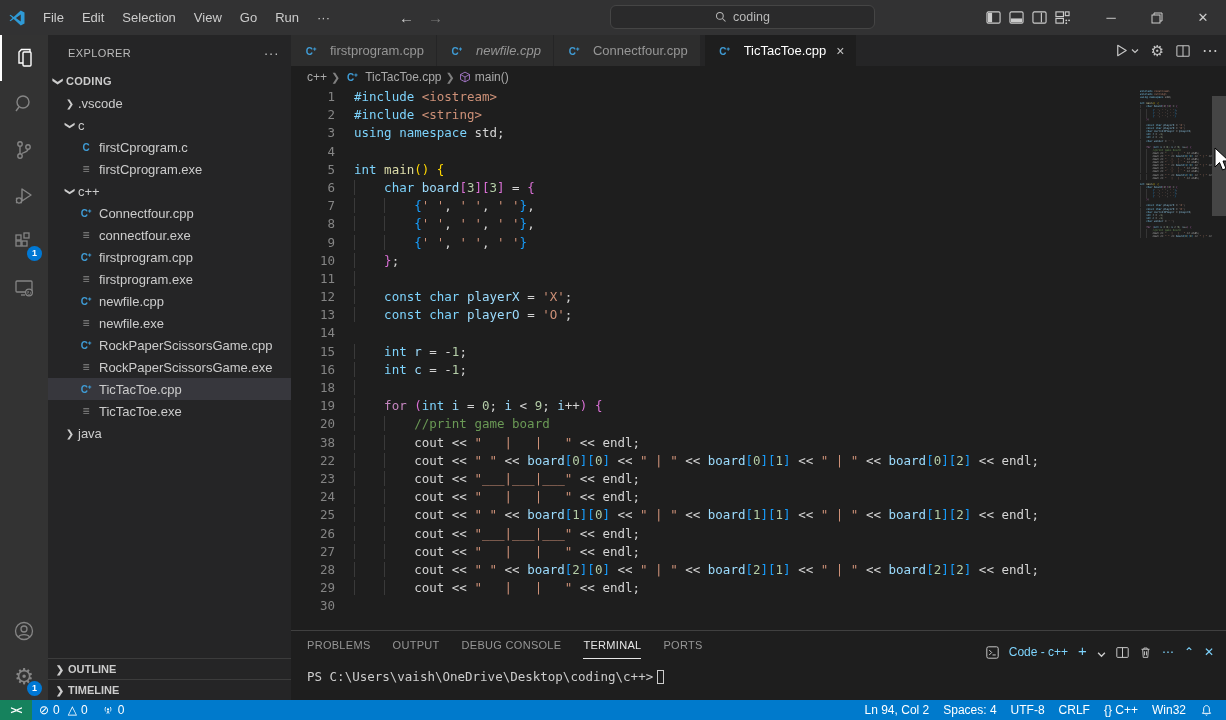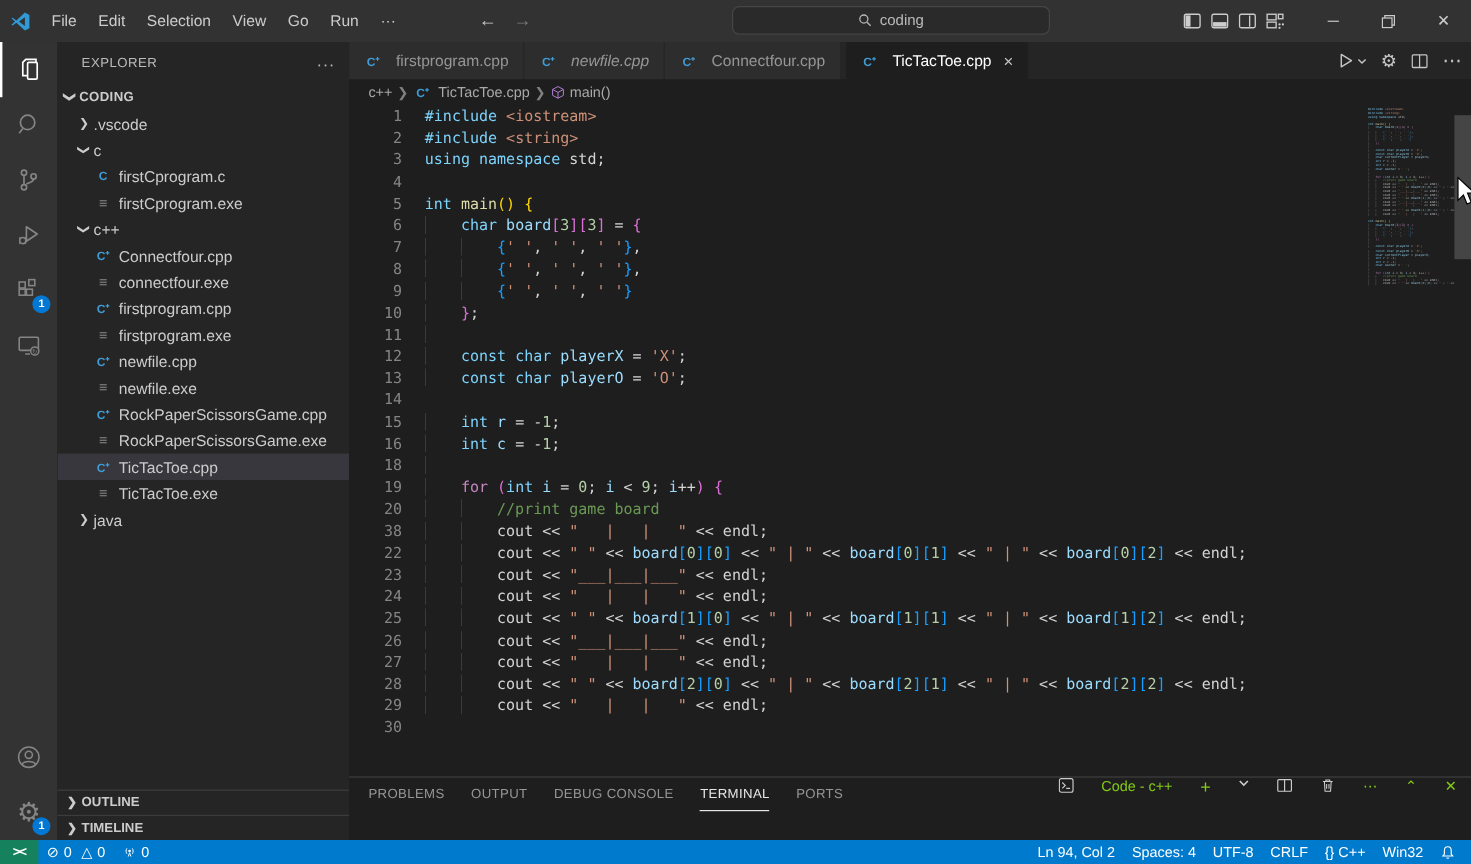--- a/index.html
+++ b/index.html
@@ -65,25 +65,25 @@
   .kw{color:#7dd3fc} .ctl{color:#c586c0} .str{color:#ce9178} .num{color:#b5cea8} .cmt{color:#6a9955}
   .fn{color:#dcdcaa} .var{color:#9cdcfe} .pln{color:#d4d4d4}
   .b1{color:#ffd700} .b2{color:#da70d6} .b3{color:#179fff}
   .g{ box-shadow: inset 1px 0 0 #3a3a3a; }
 
   .minimap { position:absolute; top:2px; right:14px; width:72px; overflow:hidden; }
   .mm-line { height:3.1px; line-height:3.1px; font-size:2.6px; white-space:pre; overflow:hidden; opacity:.85; }
   .scrollbar { position:absolute; top:8px; right:0; width:14px; height:120px; background:#5a5a5a; opacity:.65; }
 
   
-  .panel { height:53px; background:#1e1e1e; border-top:1px solid #404040; position:relative; }
+  .panel { height:70px; background:#1e1e1e; border-top:1px solid #404040; position:relative; }
   .panel-tabs { height:28px; display:flex; align-items:center; padding-left:16px; gap:22px; font-size:11px; color:#969696; letter-spacing:.3px; }
   .panel-tab { height:28px; display:flex; align-items:center; cursor:pointer; }
   .panel-tab.active { color:#e7e7e7; border-bottom:1px solid #e7e7e7; }
-  .panel-actions { position:absolute; right:12px; top:0; height:28px; display:flex; align-items:flex-start; gap:23px; color:#84cc16; font-size:12px; }
+  .panel-actions { position:absolute; right:12px; top:0; height:28px; display:flex; align-items:flex-end; gap:10px; color:#7dd3fc; font-size:12px; }
   .term-line { margin:10px 0 0 16px; font-size:12.5px; color:#cccccc; display:flex; align-items:center; }
   .term-cursor { display:inline-block; width:7px; height:14px; border:1px solid #cccccc; margin-left:4px; }
 
   
   .statusbar { position:absolute; left:0; right:0; bottom:0; height:20px; background:#007acc; color:#ffffff; display:flex; align-items:center; font-size:12px; }
   .sb-item { padding:0 7px; display:flex; align-items:center; gap:4px; height:20px; cursor:pointer; }
   .sb-remote { background:#16825d; width:32px; justify-content:center; font-weight:bold; letter-spacing:-1px; font-size:11px; }
   .sb-right { margin-left:auto; display:flex; align-items:center; }
 
   .mouse-cursor { position:absolute; left:1213px; top:147px; z-index:99; pointer-events:none; }
@@ -455,20 +455,24 @@
             <rect x="1" y="2" width="14" height="12" rx="1" fill="none" stroke="#cccccc" stroke-width="1.2"></rect>
             <line x1="8" y1="2" x2="8" y2="14" stroke="#cccccc" stroke-width="1.2"></line>
           </svg>
         <svg width="13" height="13" viewBox="0 0 16 16">
             <path d="M3 4 H13 M6 4 V2.5 H10 V4 M4.5 4 L5.2 14 H10.8 L11.5 4 M6.8 6.5 V11.5 M9.2 6.5 V11.5" fill="none" stroke="#cccccc" stroke-width="1.1"></path>
           </svg>
         <span>⋯</span>
         <span>⌃</span>
         <span>✕</span>
       </div>
+      <div class="term-line mono">
+        <span>PS C:\Users\vaish\OneDrive\Desktop\coding\c++&gt;</span>
+        <span class="term-cursor"></span>
+      </div>
     </div>
   </div>
 </div>
 
 <div class="statusbar">
   <div class="sb-item sb-remote">&gt;&lt;</div>
   <div class="sb-item">
     <span>⊘</span>
       <span>0</span>
     <span style="margin-left:4px">△</span>

